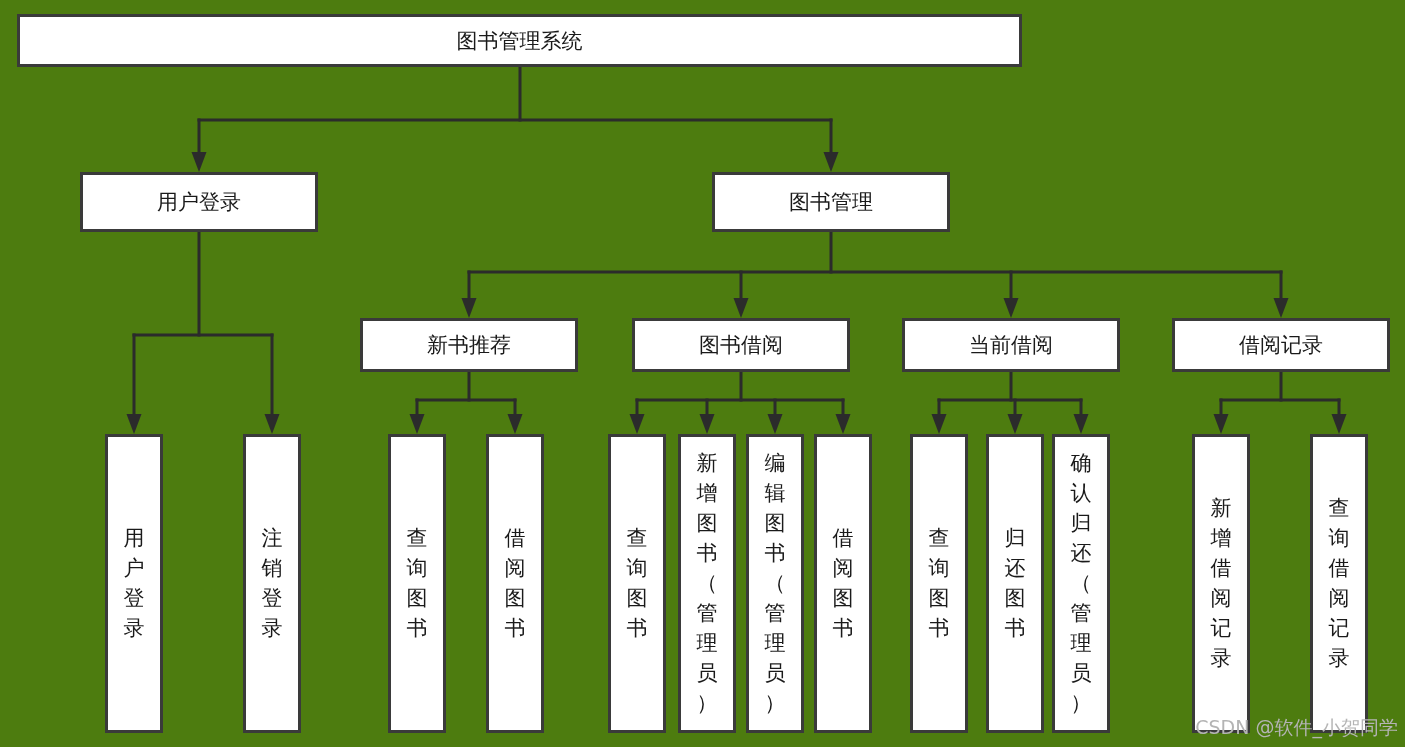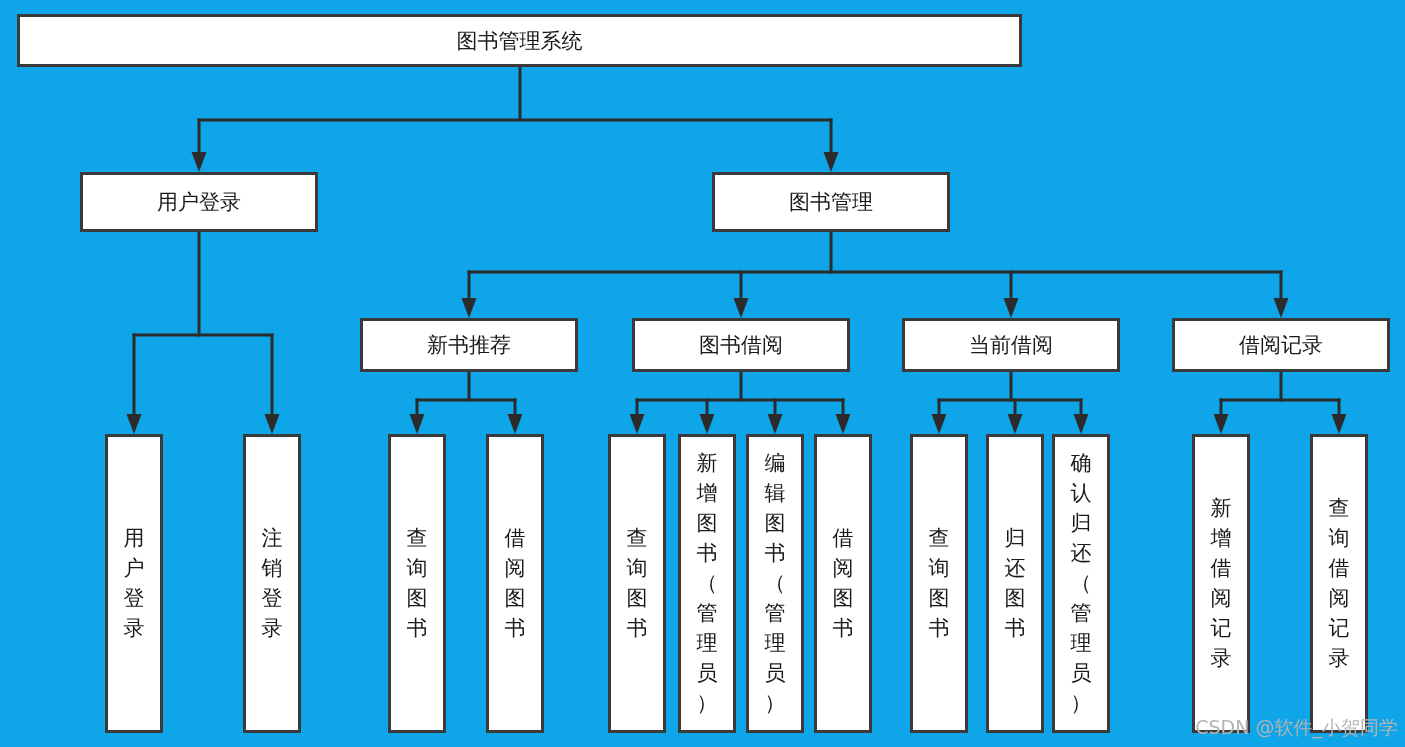--- a/index.html
+++ b/index.html
@@ -8,21 +8,21 @@
     padding: 0;
     background: #ffffff;
   }
   body {
     font-family: "DejaVu Sans", "Liberation Sans", sans-serif;
   }
   #diagram-root {
     position: relative;
     width: 1405px;
     height: 747px;
-    background: #0ea5e9;
+    background: #4d7c0f;
     overflow: hidden;
   }
   svg.diagram-canvas {
     position: absolute;
     left: 0;
     top: 0;
     width: 1405px;
     height: 747px;
     display: block;
   }

